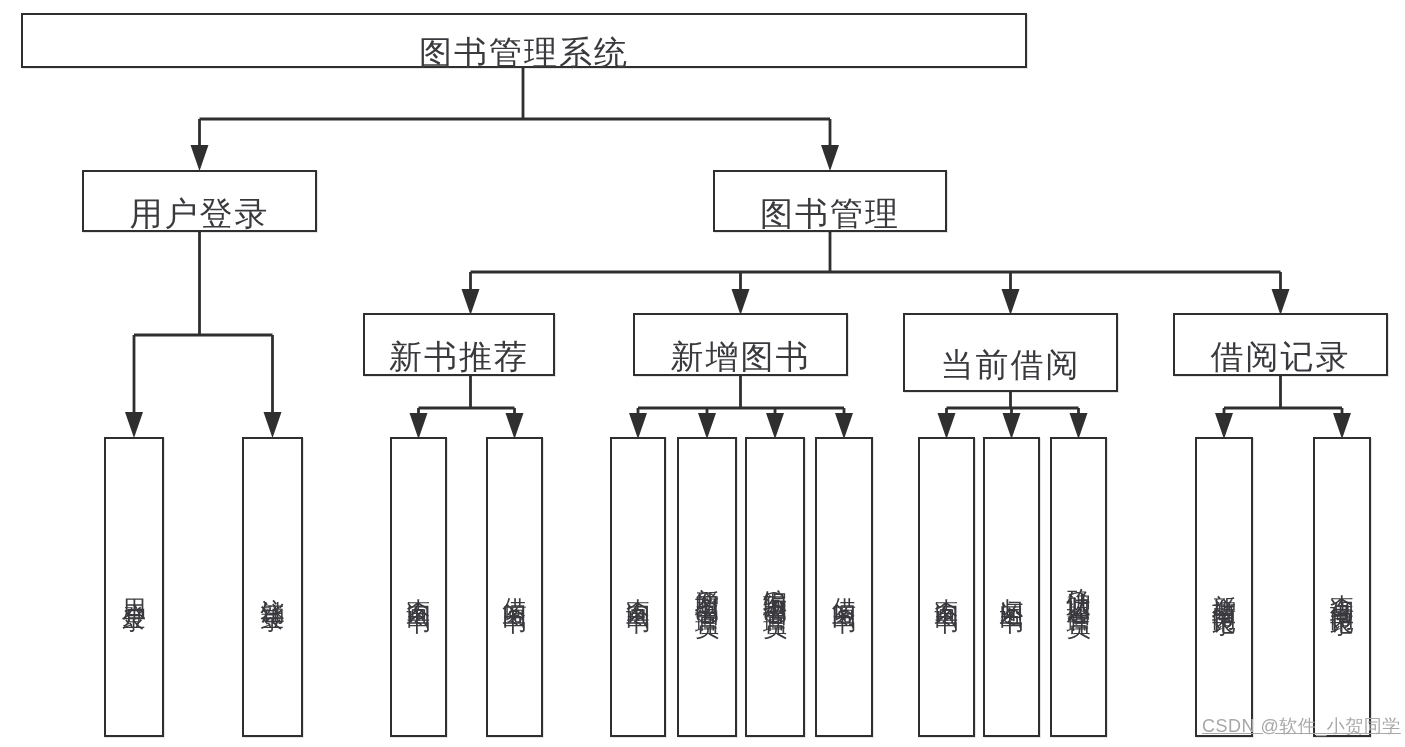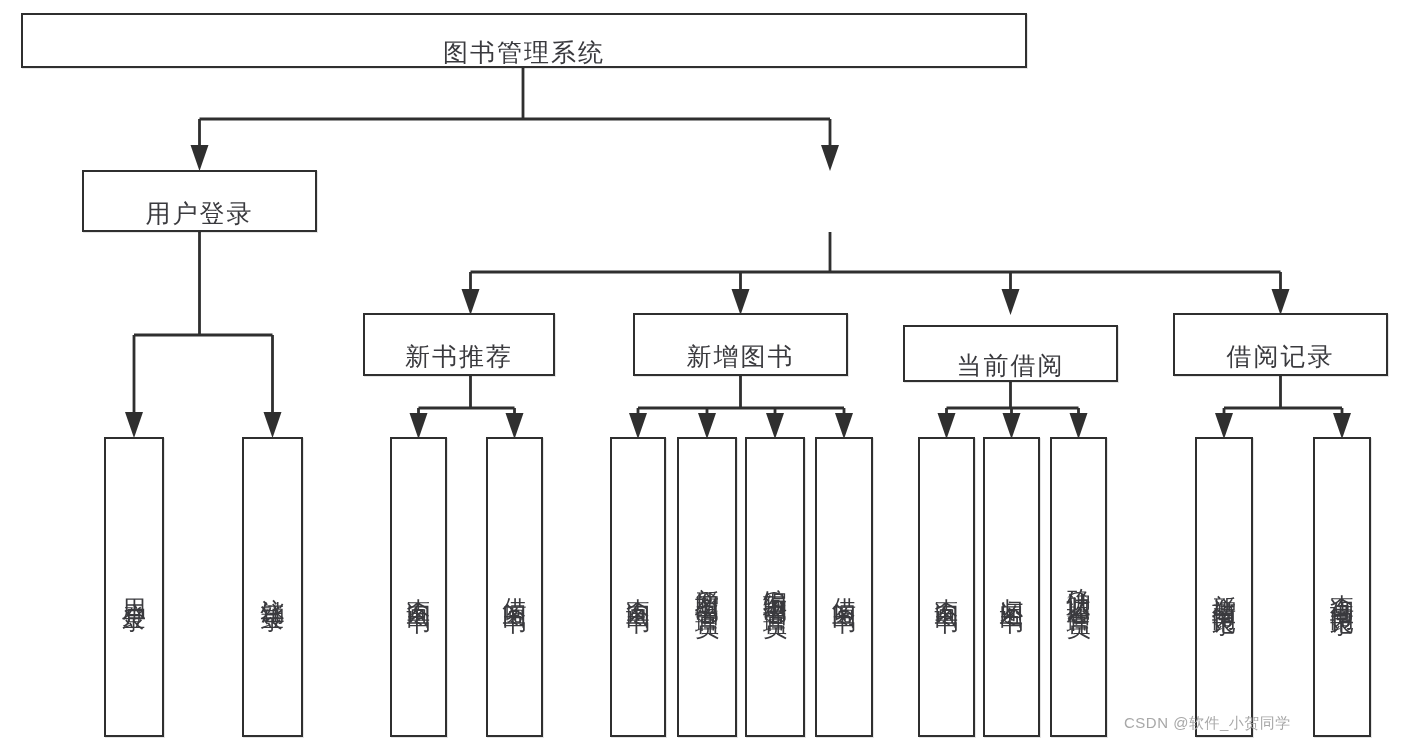--- a/index.html
+++ b/index.html
@@ -22,42 +22,43 @@
   .box{
     position:absolute;
     box-sizing:border-box;
     background:#fff;
     border:2.5px solid var(--line-color);
     display:flex;align-items:center;justify-content:center;
     color:var(--text-color);
     box-shadow:1px 1px 0 rgba(0,0,0,0.10);
   }
   .box.h span{
-    font-size:25px;
+    font-size:33px;
     letter-spacing:2px;
     white-space:nowrap;
     line-height:1;
     margin-top:24px;
   }
   .box.v span{
     writing-mode:vertical-rl;
     text-orientation:mixed;
     font-size:24px;
     letter-spacing:4px;
     line-height:1;
     white-space:nowrap;
   }
   .watermark{
     position:absolute;
-    left:1124px;top:714px;
-    font-size:15px;
+    left:1202px;top:714px;
+    font-size:18px;
     letter-spacing:0.5px;
     color:var(--wm-color);
     white-space:nowrap;
     z-index:5;
+    text-decoration:underline;
   }
 </style>
 </head>
 <body>
 
 <div class="canvas">
 
   <svg class="connectors" width="1405" height="747" viewBox="0 0 1405 747" aria-hidden="true">
 
     <path d="M523,68 V119 M199.5,119 H830 M199.5,119 V147 M830,119 V147"></path>
@@ -94,28 +95,31 @@
     <polygon points="1333,413 1351,413 1342,439"></polygon>
   </svg>
 
   <div class="box h" style="left:21px;top:13px;width:1006px;height:55px">
     <span>图书管理系统</span>
   </div>
 
   <div class="box h" style="left:82px;top:170px;width:235px;height:62px">
     <span>用户登录</span>
   </div>
+  <div class="box h" style="left:713px;top:170px;width:234px;height:62px">
+    <span>图书管理</span>
+  </div>
 
   <div class="box h" style="left:363px;top:313px;width:192px;height:63px">
     <span>新书推荐</span>
   </div>
   <div class="box h" style="left:633px;top:313px;width:215px;height:63px">
     <span>新增图书</span>
   </div>
-  <div class="box h" style="left:903px;top:325px;width:215px;height:57px">
+  <div class="box h" style="left:903px;top:313px;width:215px;height:79px">
     <span>当前借阅</span>
   </div>
   <div class="box h" style="left:1173px;top:313px;width:215px;height:63px">
     <span>借阅记录</span>
   </div>
 
   <div class="box v" style="left:104px;top:437px;width:60px;height:300px">
     <span>用户登录</span>
   </div>
   <div class="box v" style="left:242px;top:437px;width:61px;height:300px">

